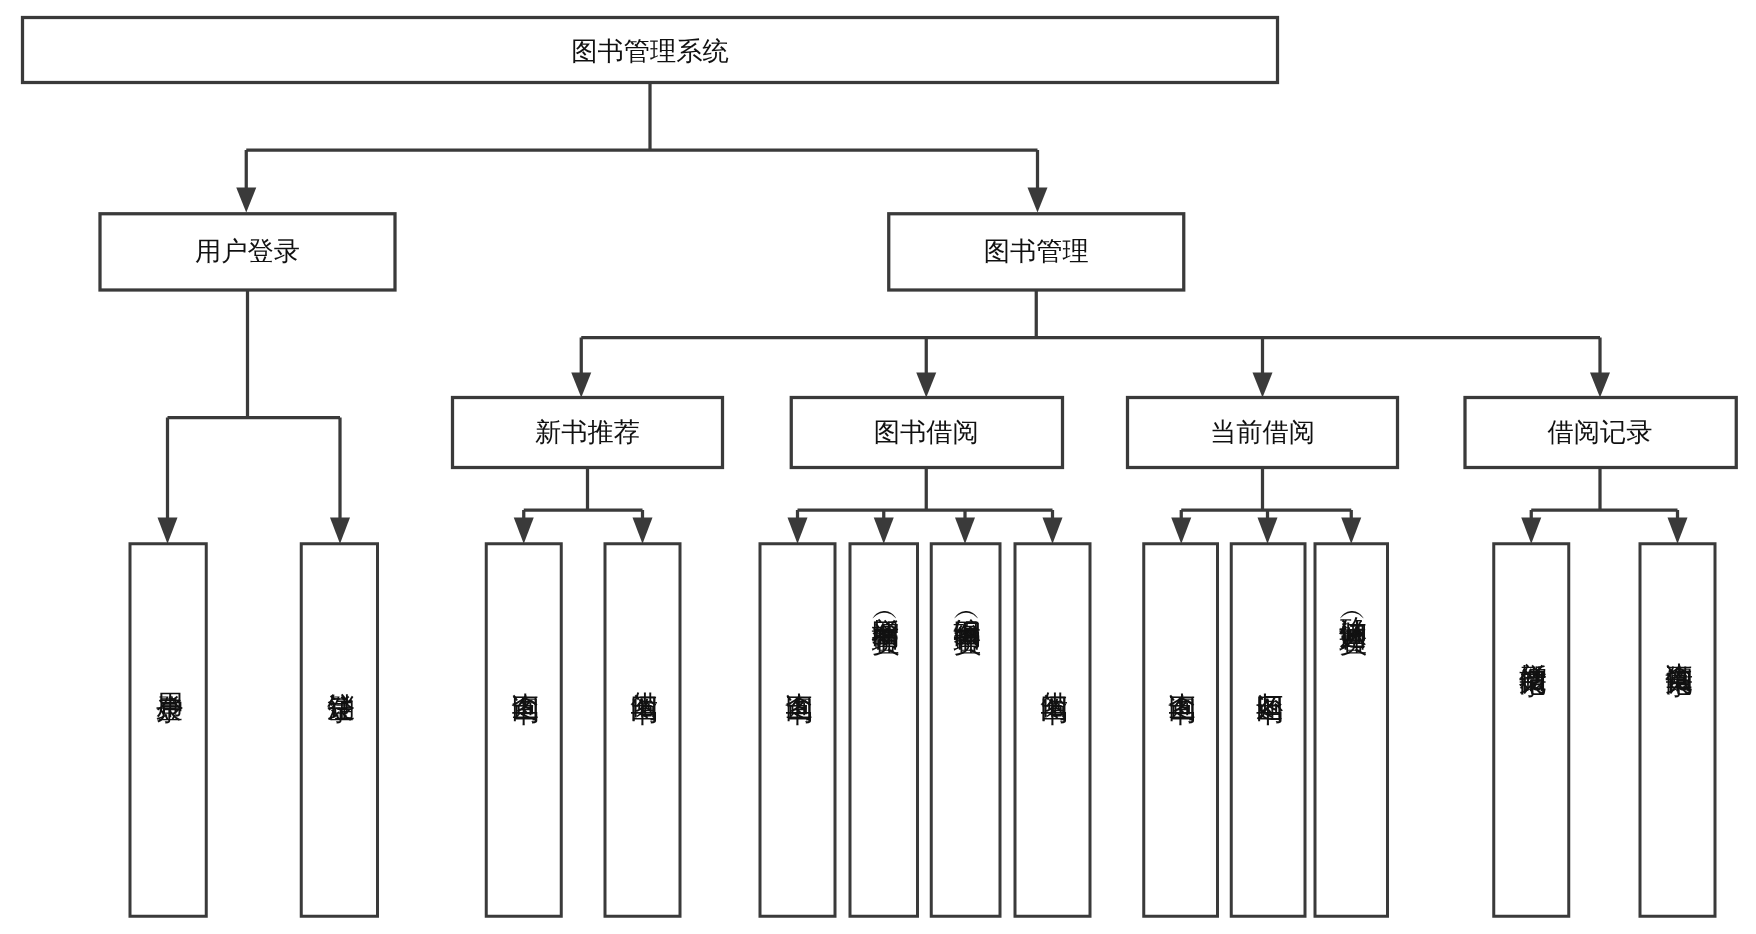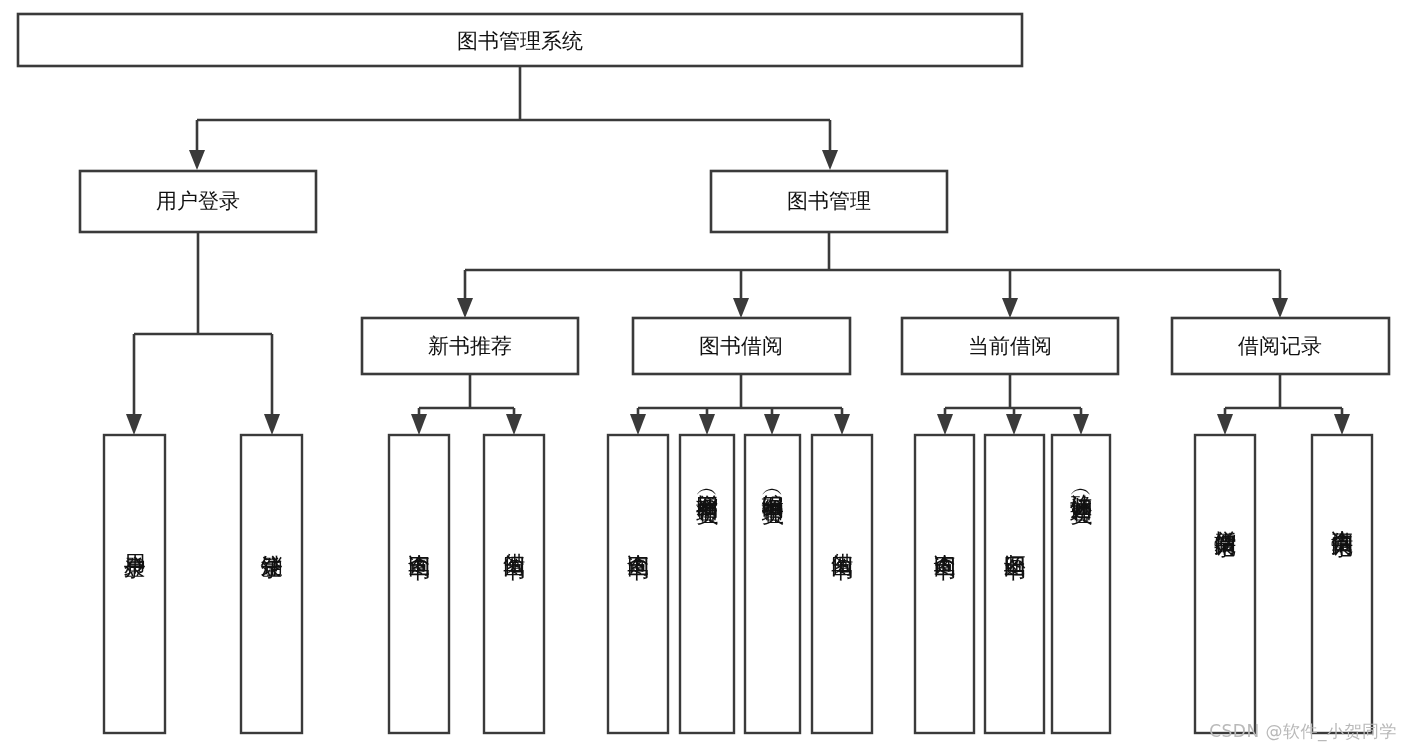--- a/index.html
+++ b/index.html
@@ -245,14 +245,13 @@
         <span class="leaf-label">确认归还（管理员）</span>
       </div>
       <div class="leaf-label-cell" style="left: 1195px; top: 435px; width: 60px; height: 298px; padding-top: 77px;">
         <span class="leaf-label">新增借阅记录</span>
       </div>
       <div class="leaf-label-cell" style="left: 1312px; top: 435px; width: 60px; height: 298px; padding-top: 77px;">
         <span class="leaf-label">查询借阅记录</span>
       </div>
     </div>
 
-  <div class="watermark">CSDN @软件_小贺同学</div>
 </div>
 
 </body></html>

